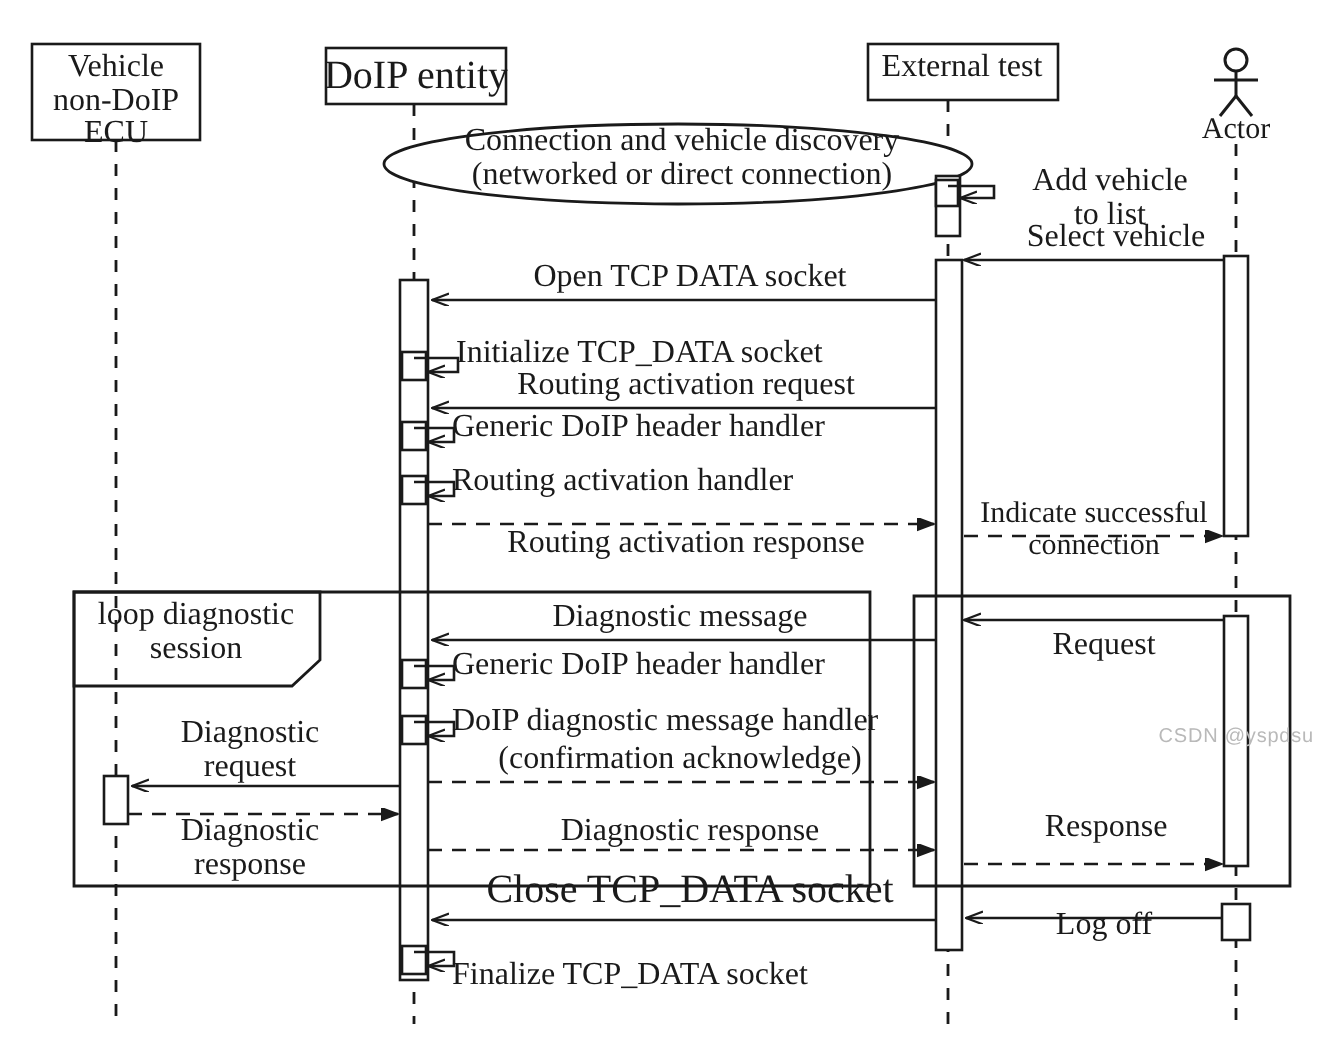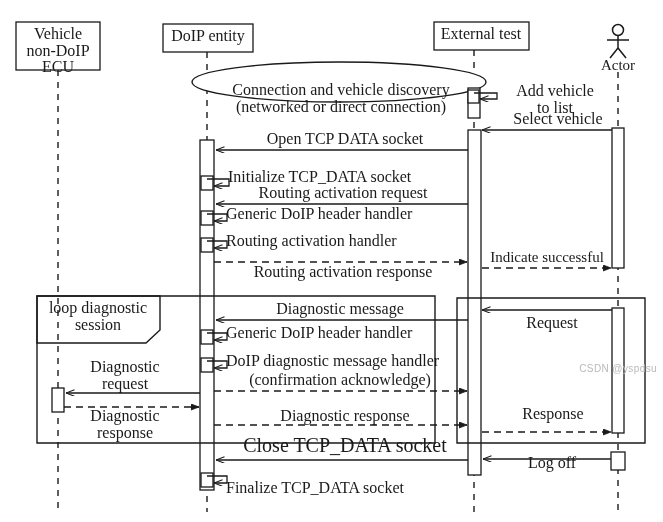--- a/index.html
+++ b/index.html
@@ -127,33 +127,33 @@
       </g>
     </g>
   </svg>
 
   <div class="lbl ctr" style="left:58px;top:26px;font-size:16px;">
     <div>Vehicle</div>
     <div>non-DoIP</div>
     <div>ECU</div>
   </div>
 
-  <div class="lbl ctr" style="left:208px;top:28px;font-size:16px;">
+  <div class="lbl ctr" style="left:208px;top:28px;font-size:20px;">
     <div>DoIP entity</div>
   </div>
 
   <div class="lbl ctr" style="left:481px;top:26px;font-size:16px;">
     <div>External test</div>
   </div>
 
   <div class="lbl ctr" style="left:618px;top:58px;font-size:15px;">
     <div>Actor</div>
   </div>
 
-  <div class="lbl ctr" style="left:341px;top:63px;font-size:16px;margin-top:19px;">
+  <div class="lbl ctr" style="left:341px;top:63px;font-size:16px;">
     <div>Connection and vehicle discovery</div>
     <div>(networked or direct connection)</div>
   </div>
 
   <div class="lbl ctr" style="left:98px;top:300px;font-size:16px;">
     <div>loop diagnostic</div>
     <div>session</div>
   </div>
 
   <div class="lbl ctr" style="left:558px;top:111px;font-size:16px;">
@@ -184,20 +184,21 @@
   <div class="lbl" style="left:226px;top:233px;font-size:16px;">
     <div>Routing activation handler</div>
   </div>
 
   <div class="lbl ctr" style="left:343px;top:264px;font-size:16px;">
     <div>Routing activation response</div>
   </div>
 
   <div class="lbl ctr" style="left:547px;top:250px;font-size:15px;">
     <div>Indicate successful</div>
+    <div>connection</div>
   </div>
 
   <div class="lbl ctr" style="left:340px;top:301px;font-size:16px;">
     <div>Diagnostic message</div>
   </div>
 
   <div class="lbl ctr" style="left:552px;top:315px;font-size:16px;">
     <div>Request</div>
   </div>
 

